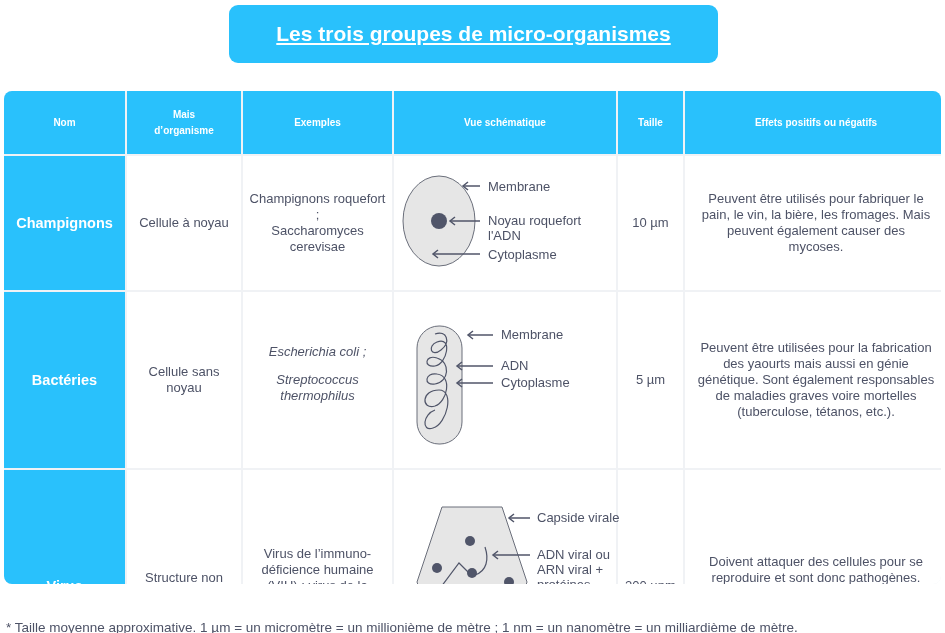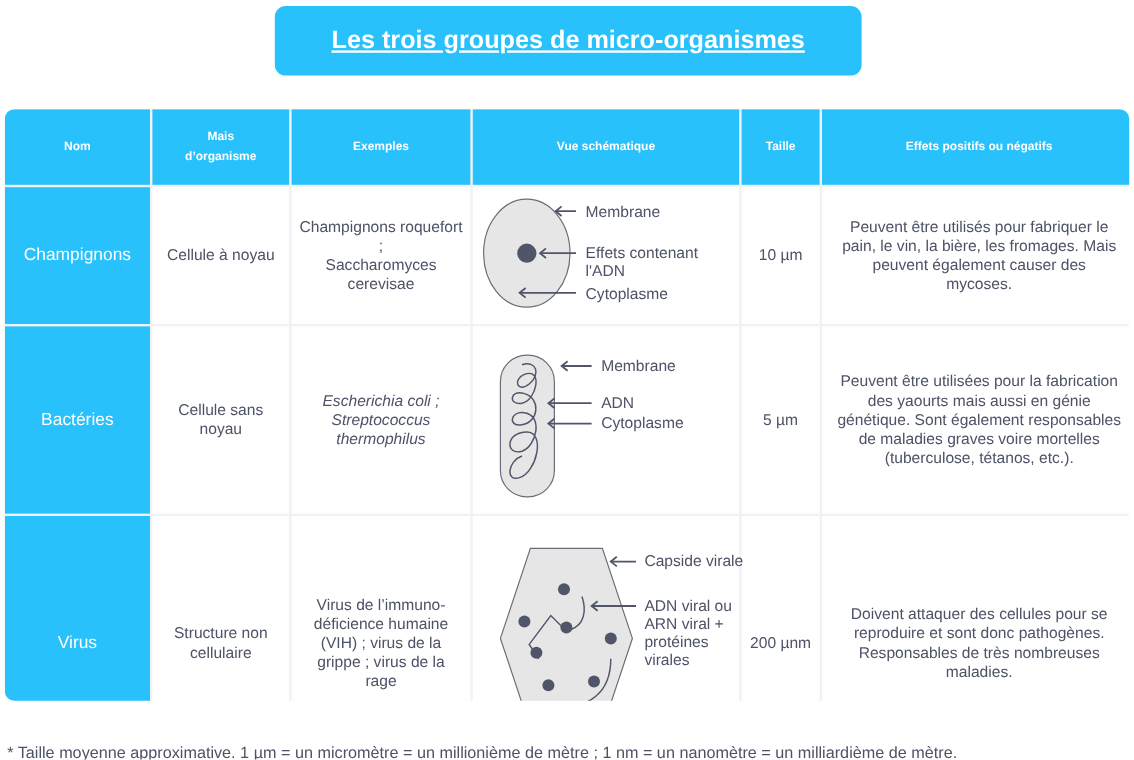--- a/index.html
+++ b/index.html
@@ -25,24 +25,24 @@
   }
   th {
     background: #29c1fc; color: #fff; font-weight: bold; font-size: 10px;
     line-height: 16px; text-align: center; vertical-align: middle; padding: 0 4px;
   }
   td {
     background: #fff; font-size: 13px; line-height: 16px; text-align: center;
     vertical-align: middle; padding: 0 4px; color: #4d5266;
   }
   td.name-cell {
-    background: #29c1fc; color: #fff; font-weight: normal; font-size: 14.5px;
+    background: #29c1fc; color: #fff; font-weight: bold; font-size: 14.5px;
   }
   .it { font-style: italic; }
-  .diagram { position: relative; width: 220px; height: 100%; margin: 4px auto; }
+  .diagram { position: relative; width: 220px; height: 100%; margin: 14px auto; }
   .diagram svg { position: absolute; left: 0; top: 0; }
   .lbl { position: absolute; font-size: 13px; line-height: 15px; text-align: left; color: #4d5266; }
   .footnote {
     position: absolute; left: 6px; top: 620px; width: 935px;
     font-size: 13.5px; line-height: 16px; color: #4d5266;
   }
 </style>
 </head>
 <body>
 
@@ -87,38 +87,38 @@
             <g stroke="#505569" stroke-width="1.5" fill="none">
               <line x1="85" y1="16" x2="68" y2="16"></line>
                   <polyline points="73,12 68,16 73,20"></polyline>
               <line x1="85" y1="51" x2="55" y2="51"></line>
                   <polyline points="60,47 55,51 60,55"></polyline>
               <line x1="85" y1="84" x2="38" y2="84"></line>
                   <polyline points="43,80 38,84 43,88"></polyline>
             </g>
           </svg>
           <div class="lbl" style="left:93px;top:9px">Membrane</div>
-          <div class="lbl" style="left:93px;top:43px;width:120px">Effets contenant l'ADN</div>
+          <div class="lbl" style="left:93px;top:43px;width:120px">Noyau roquefort l'ADN</div>
           <div class="lbl" style="left:93px;top:77px">Cytoplasme</div>
         </div>
       </td>
       <td>10 µm</td>
       <td>
             <div style="width:235px;margin:18px auto">Peuvent être utilisés pour fabriquer le pain, le vin, la bière, les fromages. Mais peuvent également causer des mycoses.</div>
           </td>
     </tr>
 
     <tr style="height:148px">
       <td class="name-cell">Bactéries</td>
       <td>
             <div style="width:80px;margin:12px auto">Cellule sans noyau</div>
           </td>
       <td class="it">
         <div>Escherichia coli ;</div>
-        <div style="width:100px;margin:0 auto">Streptococcus thermophilus</div>
+        <div style="width:100px;margin:12px auto">Streptococcus thermophilus</div>
       </td>
       <td style="padding:0">
         <div class="diagram" style="height:148px">
           <svg width="220" height="148" viewBox="0 0 220 148">
             <rect x="22" y="20" width="45" height="118" rx="22" fill="#e6e6e6" stroke="#6a6e7a" stroke-width="1"></rect>
             <path d="M40,28 C52,24 56,36 46,44 C36,52 32,40 42,36 C58,30 52,58 40,60 C28,62 30,48 42,52 C56,56 54,76 40,78 C28,80 30,66 42,68 C58,70 52,96 40,100 C26,104 26,84 44,84 C60,84 52,118 38,122 C26,126 28,108 40,104" fill="none" stroke="#505569" stroke-width="1.2"></path>
             <g stroke="#505569" stroke-width="1.5" fill="none">
               <line x1="98" y1="29" x2="73" y2="29"></line>
                   <polyline points="78,25 73,29 78,33"></polyline>
               <line x1="98" y1="60" x2="62" y2="60"></line>

